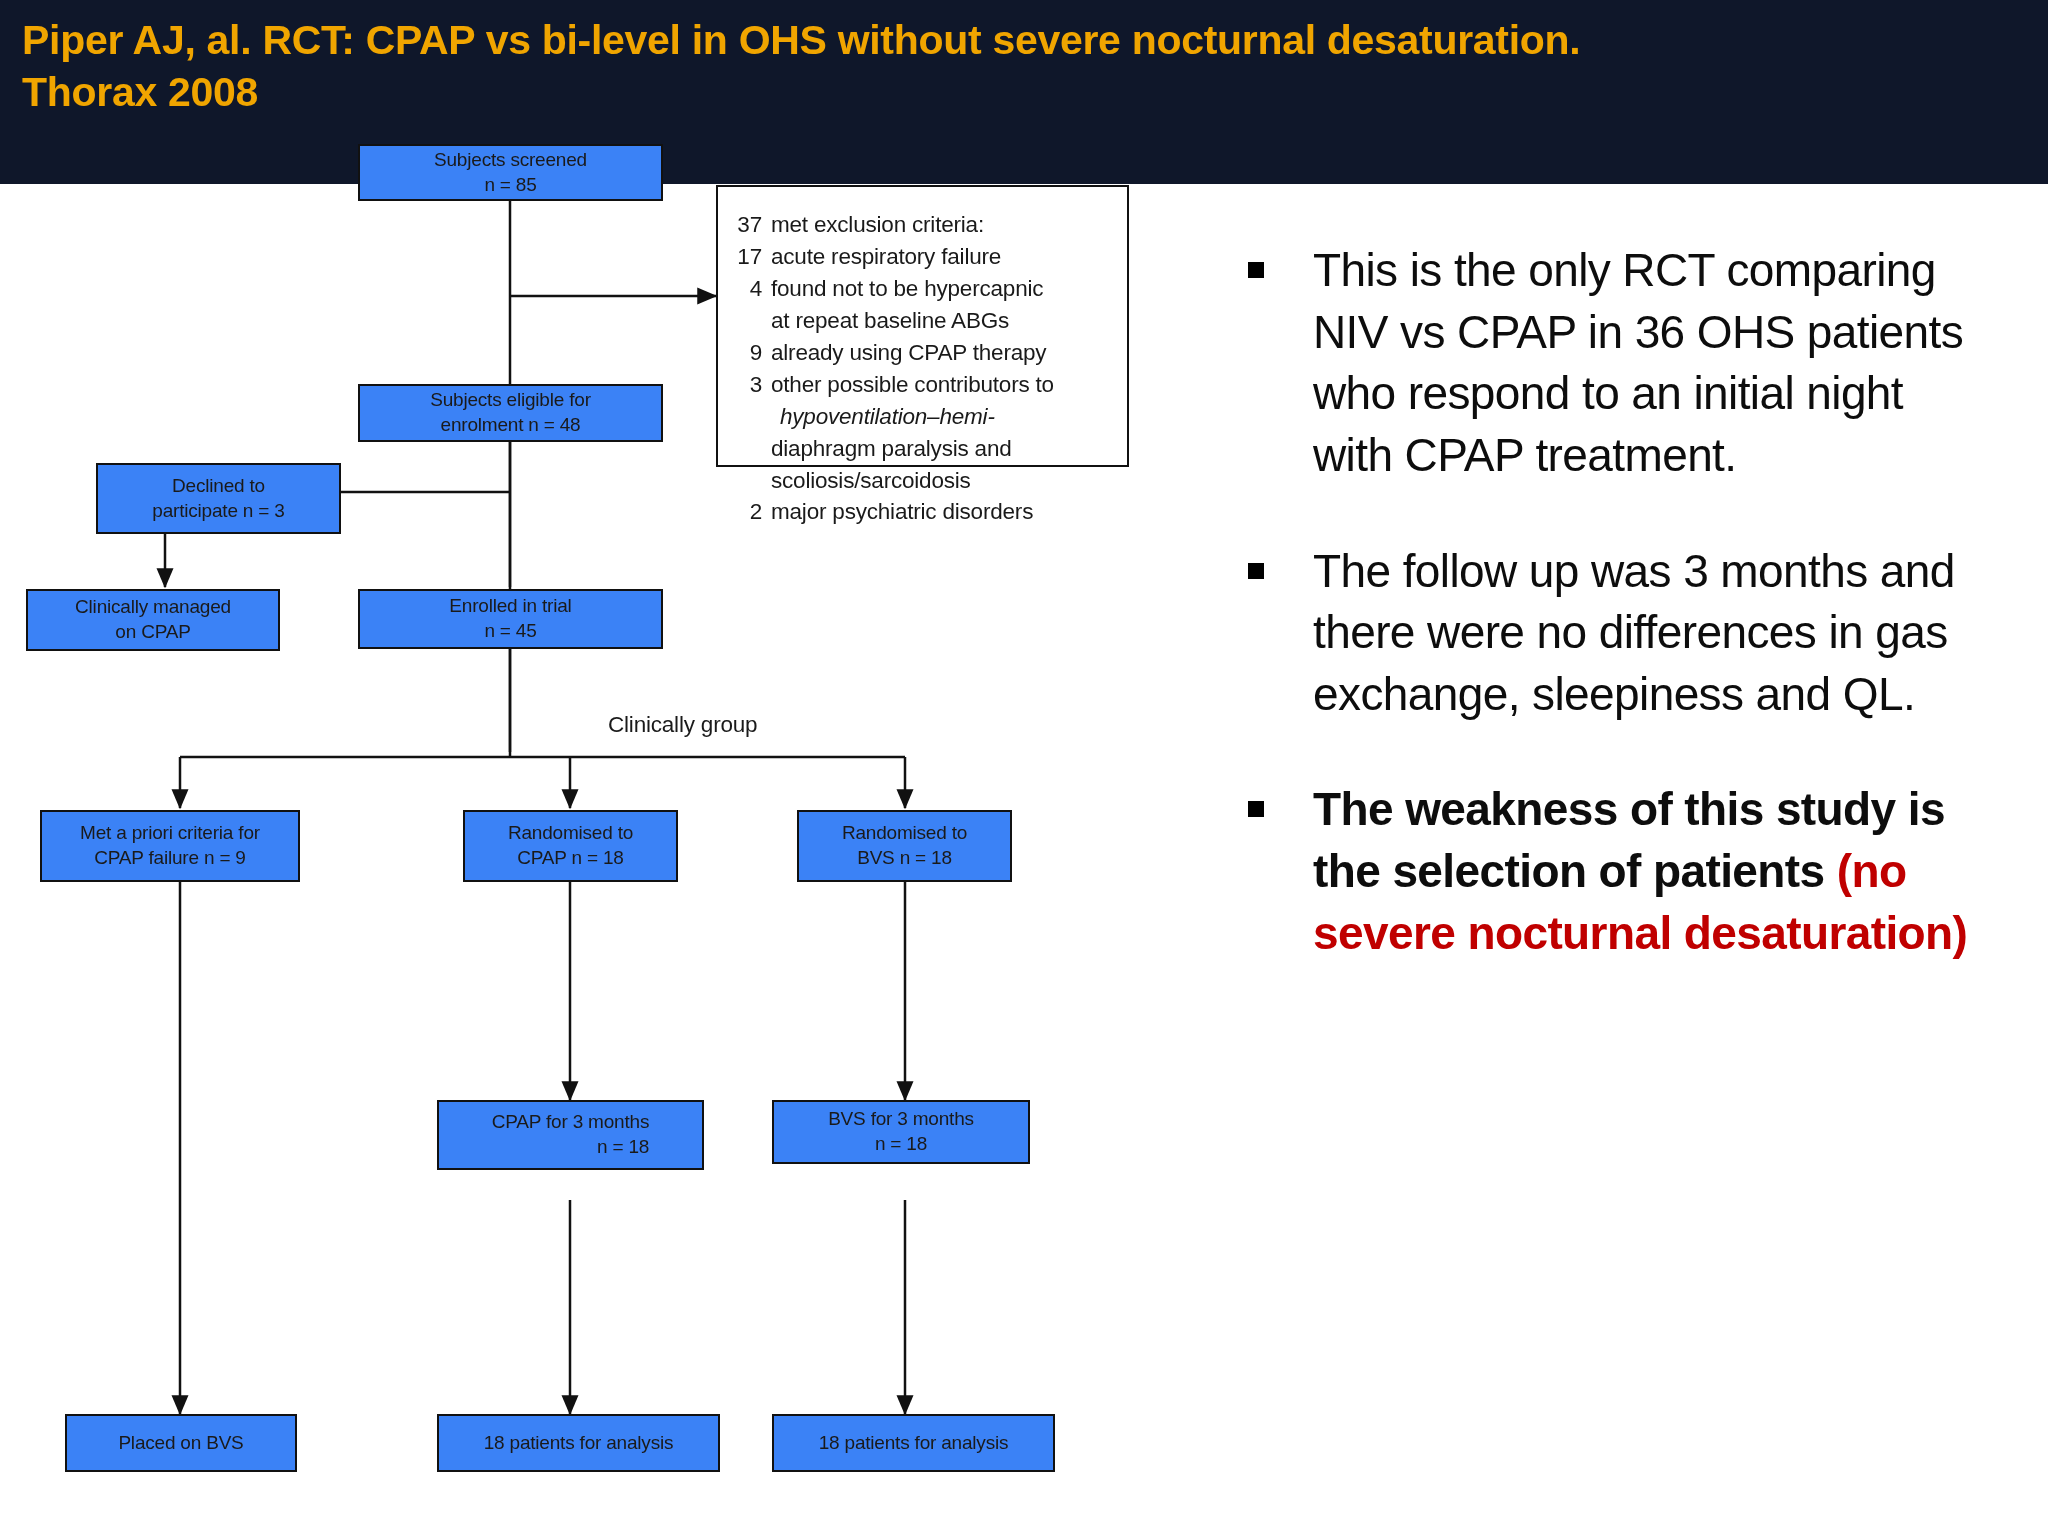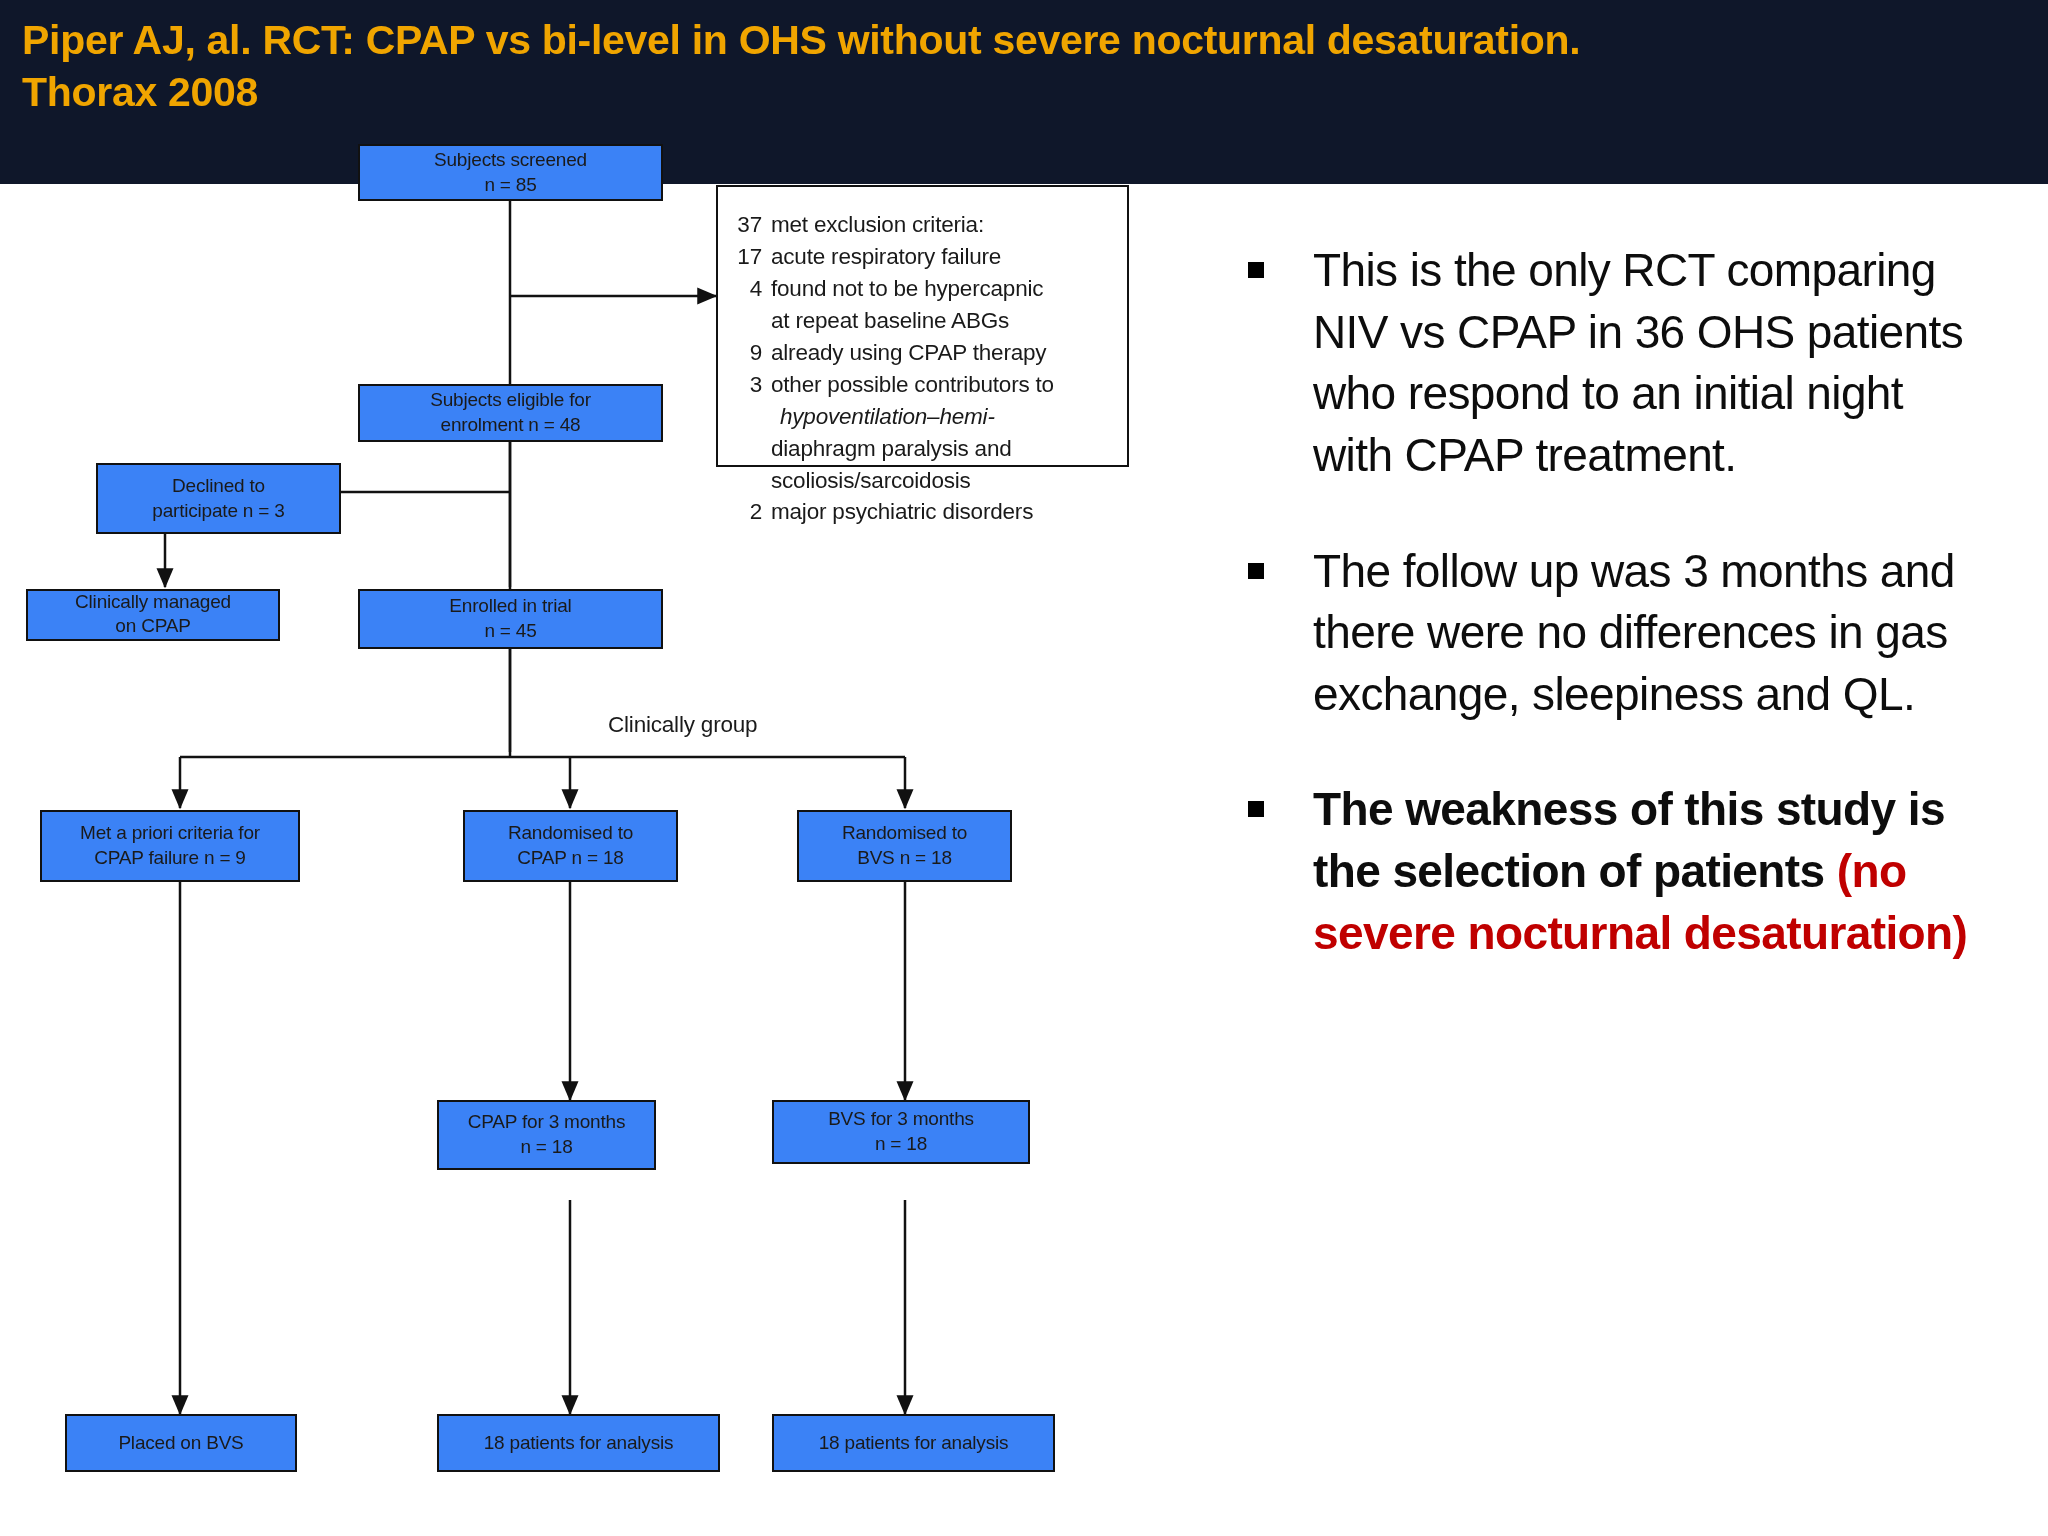--- a/index.html
+++ b/index.html
@@ -230,21 +230,21 @@
     </span>
   </div>
 
   <div class="fc-box" style="left:96px; top:311px; width:245px; height:71px;">
     <span>
       <span>Declined to</span>
       <span>participate n = 3</span>
     </span>
   </div>
 
-  <div class="fc-box" style="left:26px; top:437px; width:254px; height:52px;align-items:flex-end;">
+  <div class="fc-box" style="left:26px; top:437px; width:254px; height:62px;">
     <span>
       <span>Clinically managed</span>
       <span>on CPAP</span>
     </span>
   </div>
 
   <div class="fc-box" style="left:358px; top:437px; width:305px; height:60px;">
     <span>
       <span>Enrolled in trial</span>
       <span>n = 45</span>
@@ -267,21 +267,21 @@
     </span>
   </div>
 
   <div class="fc-box" style="left:797px; top:658px; width:215px; height:72px;">
     <span>
       <span>Randomised to</span>
       <span>BVS n = 18</span>
     </span>
   </div>
 
-  <div class="fc-box" style="left:437px; top:948px; width:219px; height:70px;">
+  <div class="fc-box" style="left:437px; top:948px; width:267px; height:70px;text-align:right;">
     <span>
       <span>CPAP for 3 months</span>
       <span>n = 18</span>
     </span>
   </div>
 
   <div class="fc-box" style="left:772px; top:948px; width:258px; height:64px;">
     <span>
       <span>BVS for 3 months</span>
       <span>n = 18</span>

